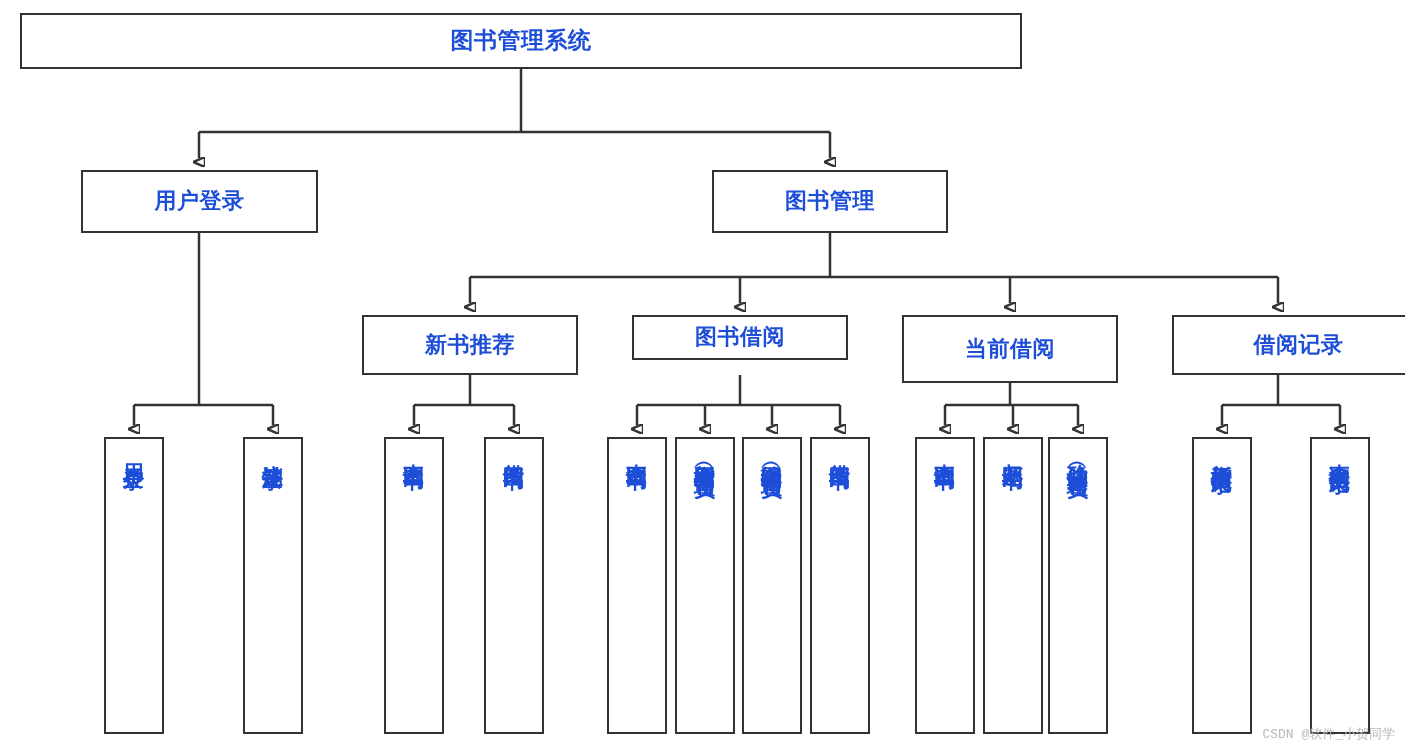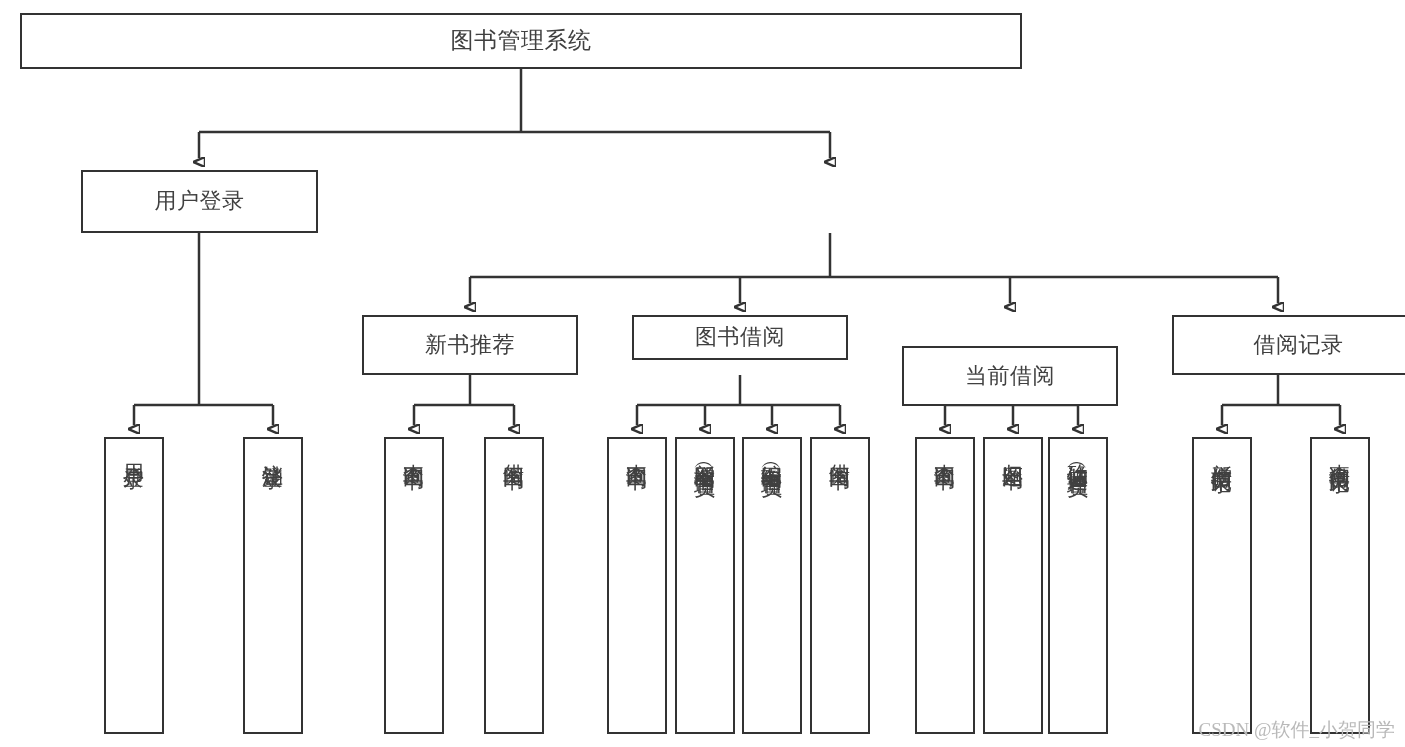--- a/index.html
+++ b/index.html
@@ -28,22 +28,23 @@
     display: flex;
     align-items: center;
     justify-content: center;
     color: #222222;
     z-index: 3;
   }
   .node-label {
     font-size: 22px;
     line-height: 1.1;
     letter-spacing: 0.5px;
-    color: #404040;
+    color: #1d4ed8;
     white-space: nowrap;
+    font-weight: bold;
   }
   .node.vertical {
     align-items: flex-start;
     padding-top: 8px;
   }
   .node.vertical .node-label {
     writing-mode: vertical-rl;
     text-orientation: upright;
     font-size: 21px;
     letter-spacing: 2px;
@@ -65,25 +66,25 @@
   }
   svg#links line, svg#links path {
     stroke: #333333;
     stroke-width: 2.5;
     fill: none;
   }
   #watermark {
     position: absolute;
     right: 10px;
     bottom: 4px;
-    font-size: 19px;
+    font-size: 13px;
     color: #b9b9b9;
     z-index: 5;
     white-space: nowrap;
-    font-family: Liberation Serif, serif;
+    font-family: Liberation Mono, monospace;
   }
 </style>
 </head>
 <body>
 
 <div id="diagram">
 
   <svg id="links" viewBox="0 0 1405 747">
     <defs>
       <marker id="arrow" markerWidth="10" markerHeight="12" refX="1" refY="6" orient="auto" markerUnits="userSpaceOnUse">
@@ -135,28 +136,31 @@
     <line x1="1340" y1="405" x2="1340" y2="425" marker-end="url(#arrow)"></line>
   </svg>
 
   <div class="node root" style="left:20px; top:13px; width:1002px; height:56px;">
     <span class="node-label">图书管理系统</span>
   </div>
 
   <div class="node level2" style="left:81px; top:170px; width:237px; height:63px;">
     <span class="node-label">用户登录</span>
   </div>
+  <div class="node level2" style="left:712px; top:170px; width:236px; height:63px;">
+    <span class="node-label">图书管理</span>
+  </div>
 
   <div class="node level3" style="left:362px; top:315px; width:216px; height:60px;">
     <span class="node-label">新书推荐</span>
   </div>
   <div class="node level3" style="left:632px; top:315px; width:216px; height:45px;">
     <span class="node-label">图书借阅</span>
   </div>
-  <div class="node level3" style="left:902px; top:315px; width:216px; height:60px;margin-top:31px;">
+  <div class="node level3" style="left:902px; top:315px; width:216px; height:68px;">
     <span class="node-label">当前借阅</span>
   </div>
   <div class="node level3" style="left:1172px; top:315px; width:253px; height:60px;">
     <span class="node-label">借阅记录</span>
   </div>
 
   <div class="node vertical" style="left:104px; top:437px; width:60px; height:297px;">
     <span class="node-label">用户登录</span>
   </div>
   <div class="node vertical" style="left:243px; top:437px; width:60px; height:297px;">

